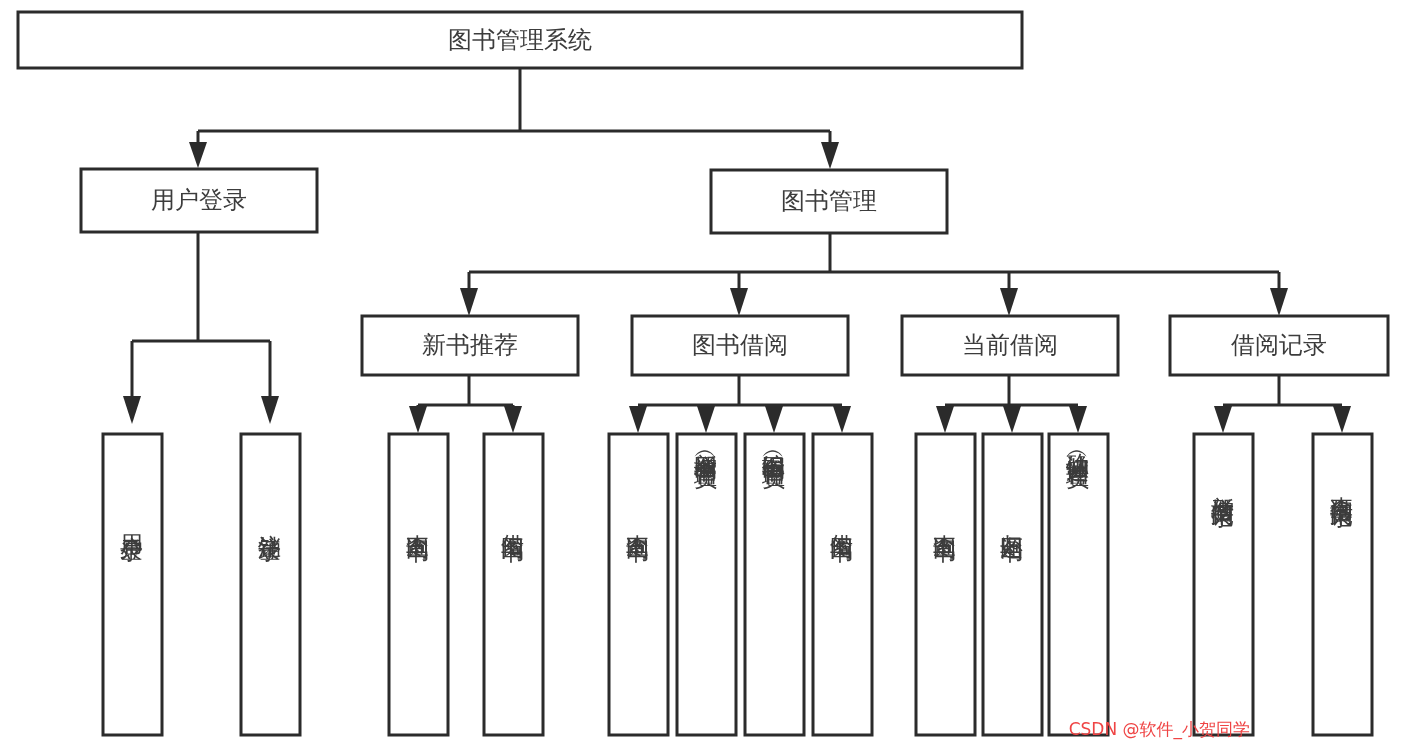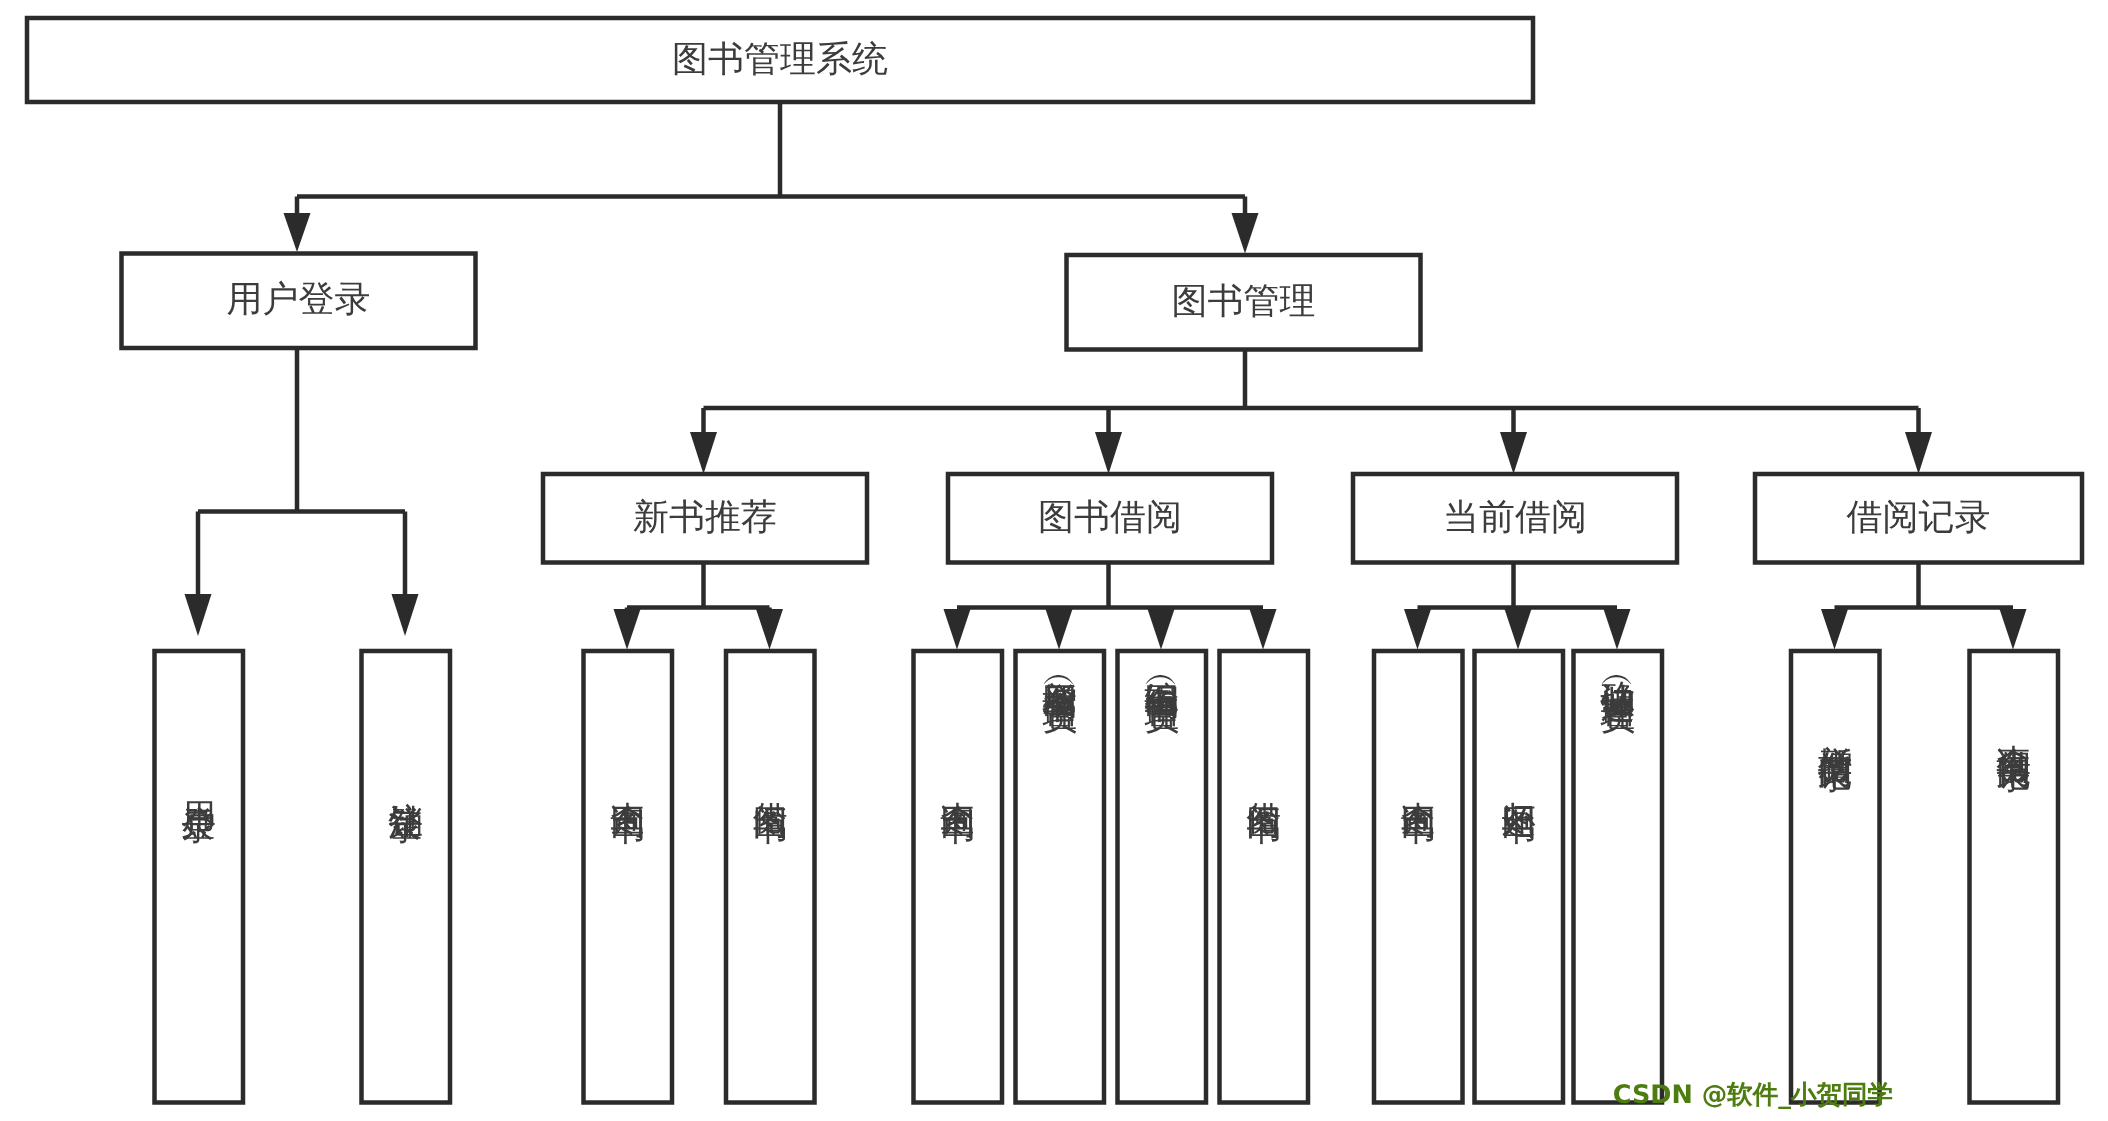--- a/index.html
+++ b/index.html
@@ -10,21 +10,20 @@
   body {
     width: 1405px;
     height: 747px;
     font-family: "DejaVu Sans", "Liberation Sans", sans-serif;
     overflow: hidden;
   }
   #diagram-root {
     position: relative;
     width: 1258px;
     height: 747px;
-    padding-left: 12px;
   }
   svg#flow {
     position: absolute;
     top: 0;
     left: 0;
     width: 1405px;
     height: 747px;
   }
   .node-rect {
     fill: #ffffff;
@@ -55,25 +54,24 @@
     writing-mode: vertical-rl;
     text-orientation: upright;
     text-anchor: middle;
     letter-spacing: 2px;
   }
   .watermark {
     position: absolute;
     right: 8px;
     bottom: 6px;
     font-size: 17px;
-    color: #4d7c0f;
+    color: #ef4444;
     font-family: "DejaVu Sans", "Liberation Sans", sans-serif;
     white-space: nowrap;
     pointer-events: none;
-    font-weight: bold;
   }
 </style>
 </head>
 <body>
 
 <div id="diagram-root">
 
   <svg id="flow" viewBox="0 0 1405 747" xmlns="http://www.w3.org/2000/svg">
 
     <g>

